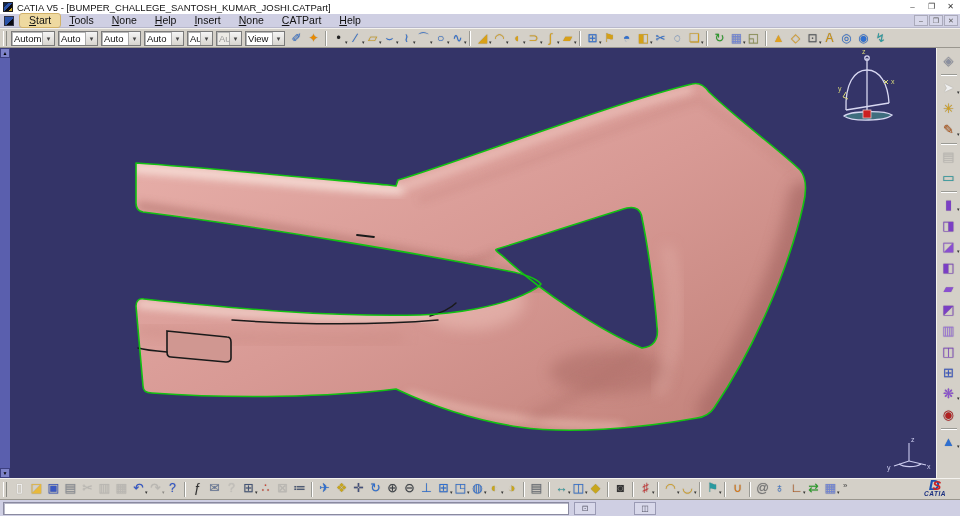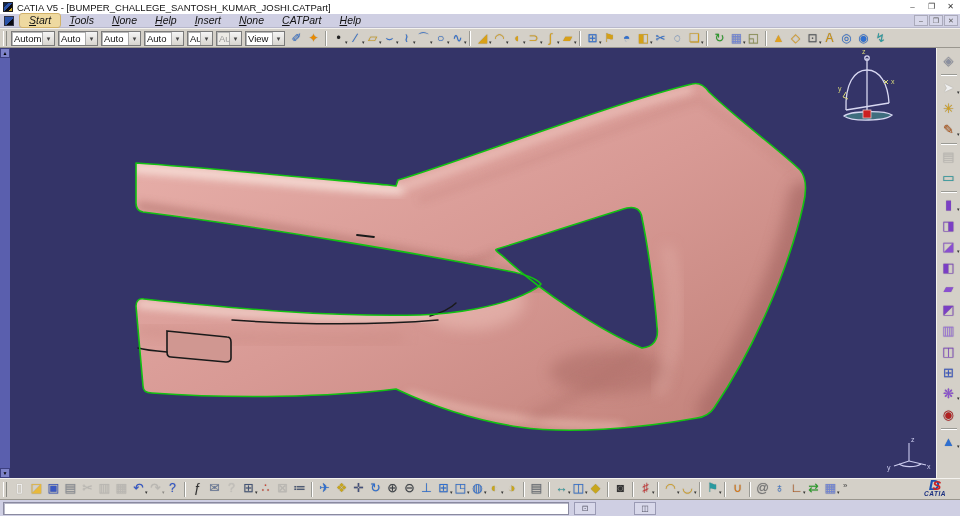--- a/index.html
+++ b/index.html
@@ -12,21 +12,21 @@
   .app-icon { width:10px; height:10px; margin-right:4px;
     background: linear-gradient(135deg,#10254f 0 30%,#2a52a8 30% 55%,#0a0a12 55% 75%,#c8a830 75%); border:1px solid #222; }
   .title-text { font-size:9.5px; color:#111; flex:1; white-space:nowrap; }
   .win-controls { display:flex; height:100%; }
   .wbtn { width:19px; height:100%; font-size:8px; line-height:14px; text-align:center; color:#333; }
 
   
   .menubar { height:14px; background:var(--menubar-bg); display:flex; align-items:center; padding-left:3px; border-bottom:1px solid #b8b8cc; }
   .mdi-icon { width:10px; height:10px; margin:0 6px 0 1px;
     background: linear-gradient(135deg,#2a52a8 0 60%,#0a0a12 60%); border:1px solid #334; }
-  .menu-items { display:flex; flex:1;font-style:italic; }
+  .menu-items { display:flex; flex:1; }
   .menu-item { display:inline-block; font-size:10.5px; color:#111; padding:0 9px; line-height:13px; white-space:nowrap; }
   .menu-item::first-letter { text-decoration:underline; }
   .menu-item.hl { background:var(--accent-select); border-radius:2px; outline:1px solid #d2b268; }
   .mdi-controls { display:flex; margin-right:2px; }
   .mdi-controls .wbtn { width:14px; font-size:7px; color:#555; border:1px solid #aab; background:#d8d8ea; margin-left:1px; height:11px; line-height:10px; }
 
   
   .toolbar-top { height:20px; background:var(--toolbar-bg); display:flex; align-items:center; border-top:1px solid #f4f2ee; border-bottom:1px solid #9a978f; padding-left:2px; }
   .tb-grip { width:4px; height:15px; margin:0 4px 0 1px; border-left:1px solid #fff; border-right:1px solid #8a8a84; }
   .tb-sep { width:2px; height:15px; margin:0 3px; border-left:1px solid #9a9a94; border-right:1px solid #fff; }

